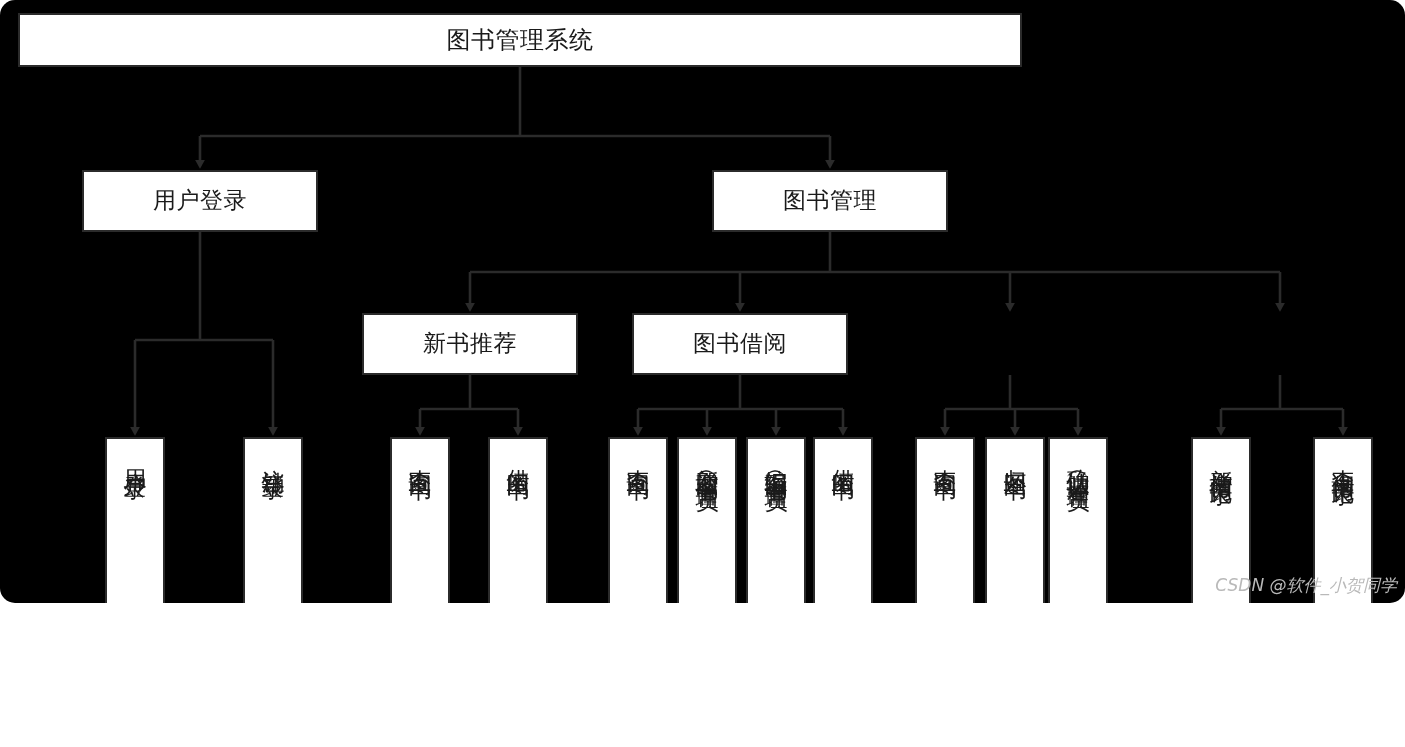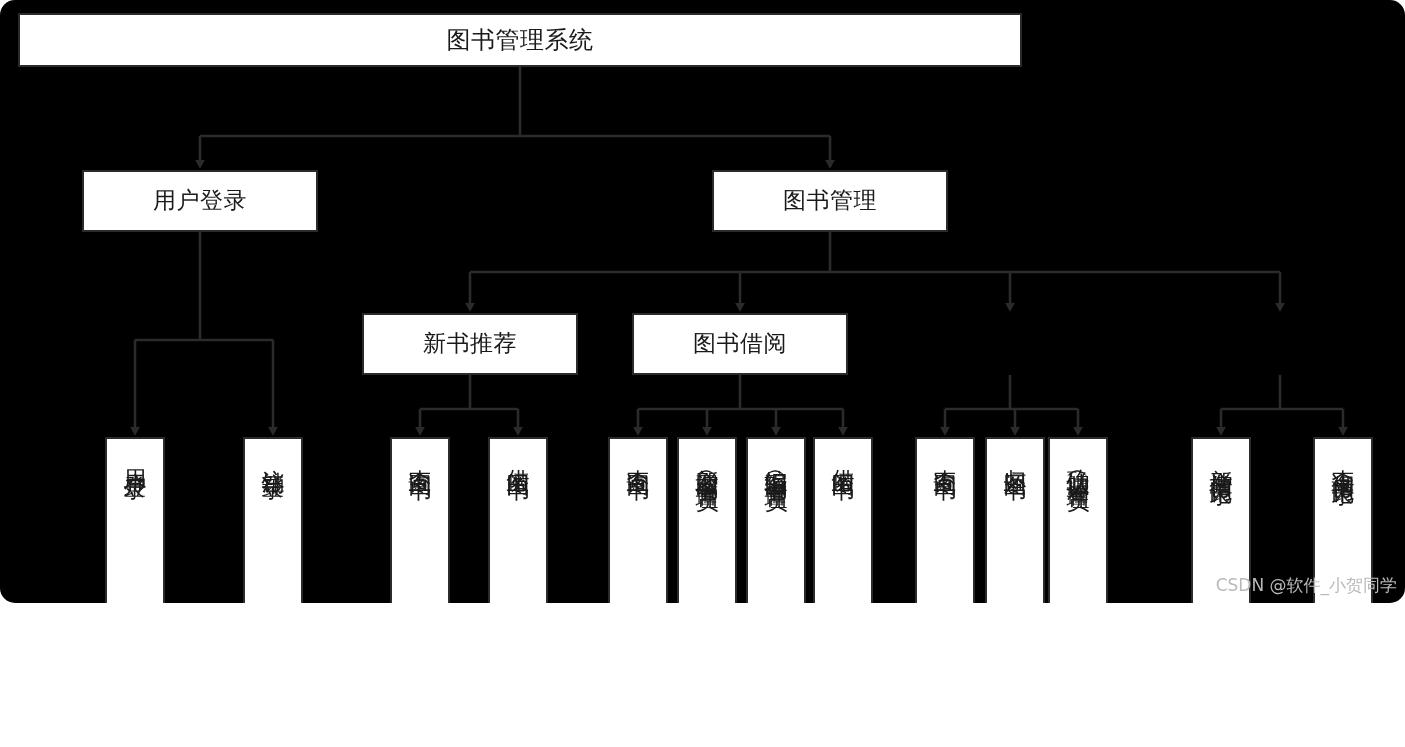--- a/index.html
+++ b/index.html
@@ -67,20 +67,21 @@
   }
   #watermark {
     position: absolute;
     right: 8px;
     bottom: 6px;
     font-size: 17px;
     color: #b9b9b9;
     font-family: "DejaVu Sans", "Liberation Sans", sans-serif;
     white-space: nowrap;
     pointer-events: none;
+    font-style: italic;
   }
 </style>
 </head>
 <body>
 
 <div id="diagram-root">
 
   <svg id="edge-layer" viewBox="0 0 1405 747" width="1405" height="747" aria-hidden="true">
     <defs>
       <marker id="arrowhead" markerWidth="9" markerHeight="10" refX="1.2" refY="5" orient="auto" markerUnits="userSpaceOnUse">

